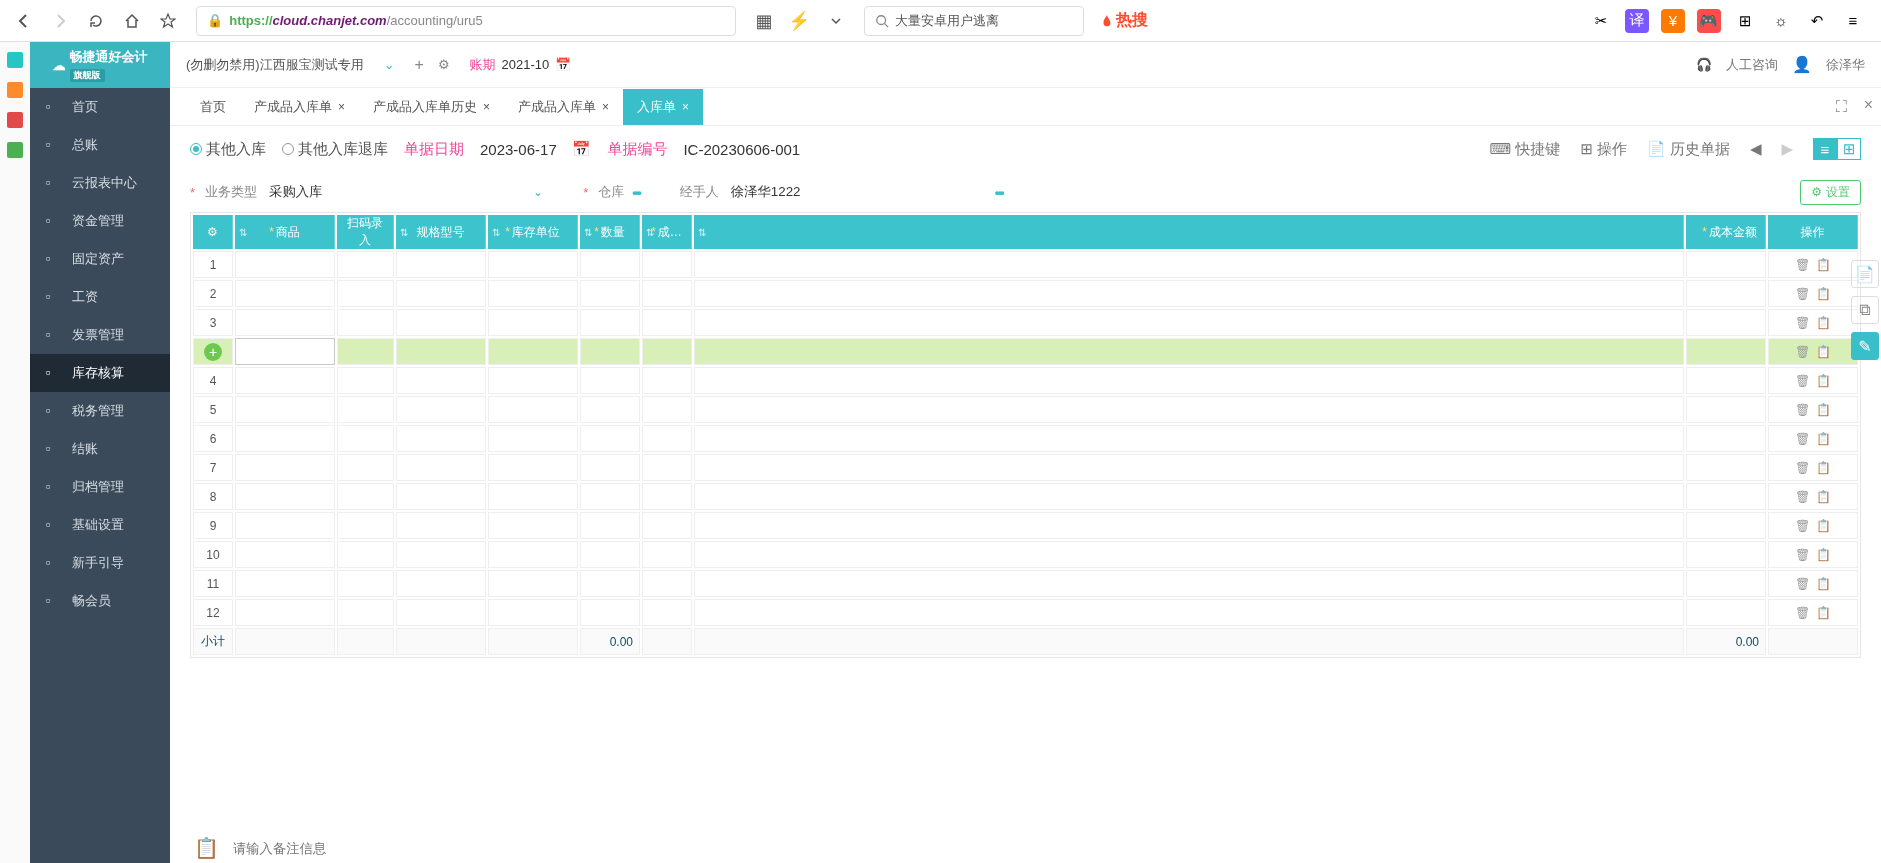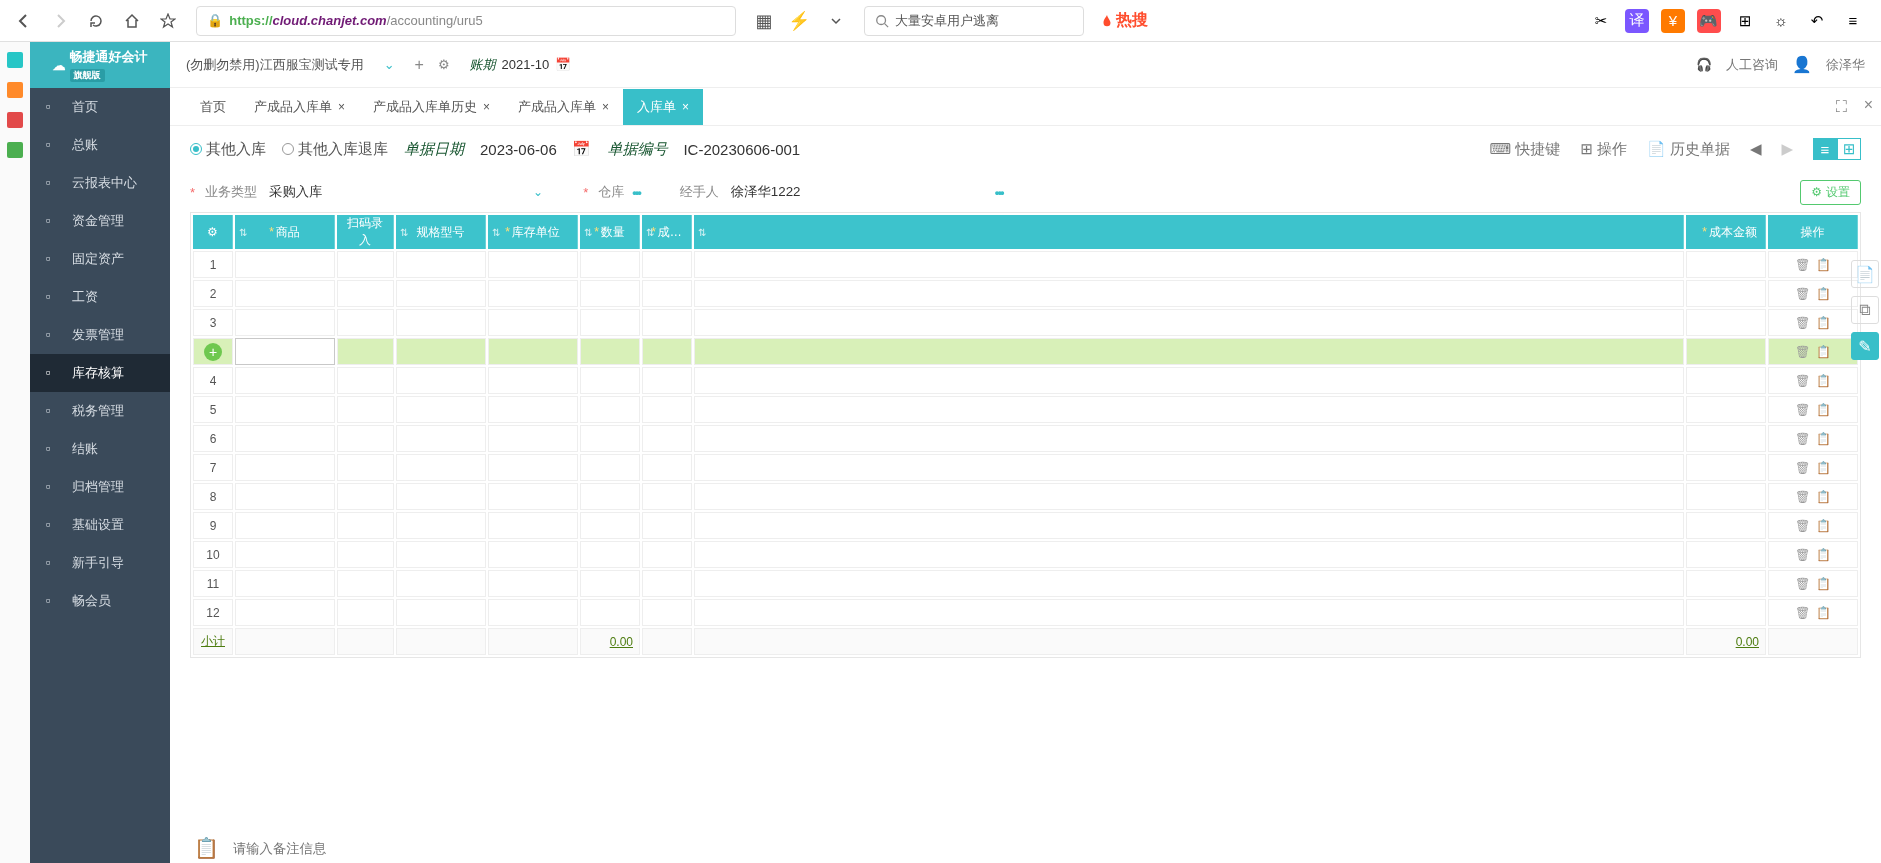--- a/index.html
+++ b/index.html
@@ -46,21 +46,21 @@
 .tab.active{background:#38bfc9;color:#fff;}
 .tab-close{margin-left:6px;font-size:12px;color:inherit;}
 .tabbar-close{position:absolute;right:8px;top:8px;font-size:16px;color:#888;}
 
 .form-hdr{height:46px;display:flex;align-items:center;padding:0 20px;font-size:15px;color:#555;gap:16px;}
 .radio-grp{display:flex;align-items:center;gap:16px;}
 .radio{display:flex;align-items:center;gap:4px;}
 .radio-dot{width:12px;height:12px;border:1px solid #999;border-radius:50%;display:inline-flex;align-items:center;justify-content:center;}
 .radio.sel .radio-dot{border-color:#38bfc9;}
 .radio.sel .radio-dot::after{content:"";width:6px;height:6px;background:#38bfc9;border-radius:50%;}
-.fh-label{color:#14532d;font-style:italic;}
+.fh-label{color:#ec4899;}
 .fh-val{color:#333;}
 .fh-right{margin-left:auto;display:flex;align-items:center;gap:20px;color:#777;}
 .view-toggle{display:flex;}
 .vt{width:24px;height:22px;border:1px solid #38bfc9;display:flex;align-items:center;justify-content:center;}
 .vt.active{background:#38bfc9;color:#fff;}
 .vt:not(.active){color:#38bfc9;}
 
 .form-row{height:40px;display:flex;align-items:center;padding:0 20px;font-size:13px;gap:40px;}
 .ff{display:flex;align-items:center;gap:8px;}
 .req{color:#f56c6c;margin-right:2px;}
@@ -75,21 +75,21 @@
 .grid th{background:#3dc3cc;color:#fff;height:30px;border-right:1px solid #6dd2d8;font-weight:normal;padding:0 6px;position:relative;}
 .grid th .req{color:#ffe07a;}
 .grid th .sort{position:absolute;left:4px;top:50%;transform:translateY(-50%);opacity:.8;font-size:10px;}
 .grid td{height:27px;border:1px solid #eee;text-align:center;color:#555;}
 .row-num{width:40px;color:#888;}
 .row-active td{background:#d8f0b8;}
 .add-circle{width:18px;height:18px;background:#6ec84f;border-radius:50%;display:inline-flex;align-items:center;justify-content:center;color:#fff;font-size:14px;}
 .row-active .editcell{background:#fff;border:1px solid #c8c8c8;}
 .ops{width:90px;}
 .op-ico{color:#999;margin:0 3px;}
-.subtotal td{background:#fafafa;color:#4d7c0f;text-decoration:underline;}
+.subtotal td{background:#fafafa;color:#0c4a6e;}
 .right-rail{position:fixed;right:0;top:260px;width:30px;display:flex;flex-direction:column;gap:8px;}
 .rr{width:28px;height:28px;border:1px solid #ddd;display:flex;align-items:center;justify-content:center;color:#888;border-radius:3px;}
 .rr.active{background:#38bfc9;color:#fff;border-color:#38bfc9;}
 
 .notes{height:50px;display:flex;align-items:center;gap:14px;padding:20px 24px 0;color:#bbb;font-size:13px;}
 .notes-ico{color:#6ec84f;font-size:20px;}
 
 svg{display:block;}
 </style>
 </head>
@@ -287,21 +287,21 @@
         <div class="radio sel">
           <span class="radio-dot"></span>
           <span>其他入库</span>
         </div>
         <div class="radio">
           <span class="radio-dot"></span>
           <span>其他入库退库</span>
         </div>
       </div>
       <span class="fh-label">单据日期</span>
-      <span class="fh-val">2023-06-06</span>
+      <span class="fh-val">2023-06-17</span>
       <span style="color:#38bfc9">📅</span>
       <span class="fh-label">单据编号</span>
       <span class="fh-val">IC-20230606-001</span>
       <div class="fh-right">
         <span>⌨ <span>快捷键</span></span>
         <span>⊞ <span>操作</span></span>
         <span>📄 <span>历史单据</span></span>
         <span>◀</span>
         <span style="color:#ccc">▶</span>
         <div class="view-toggle">

